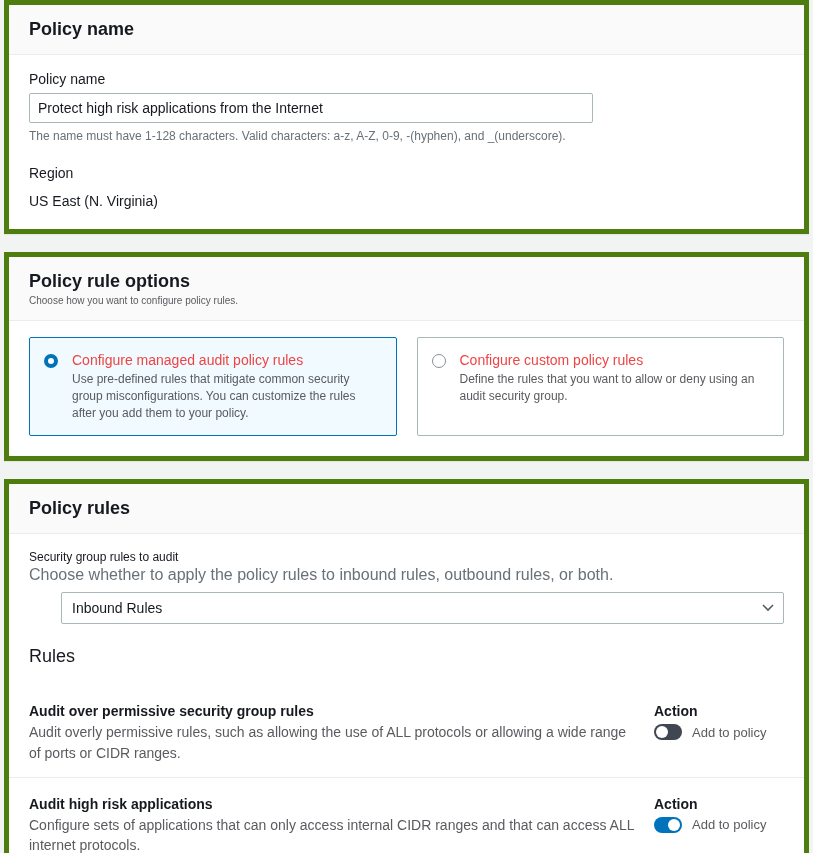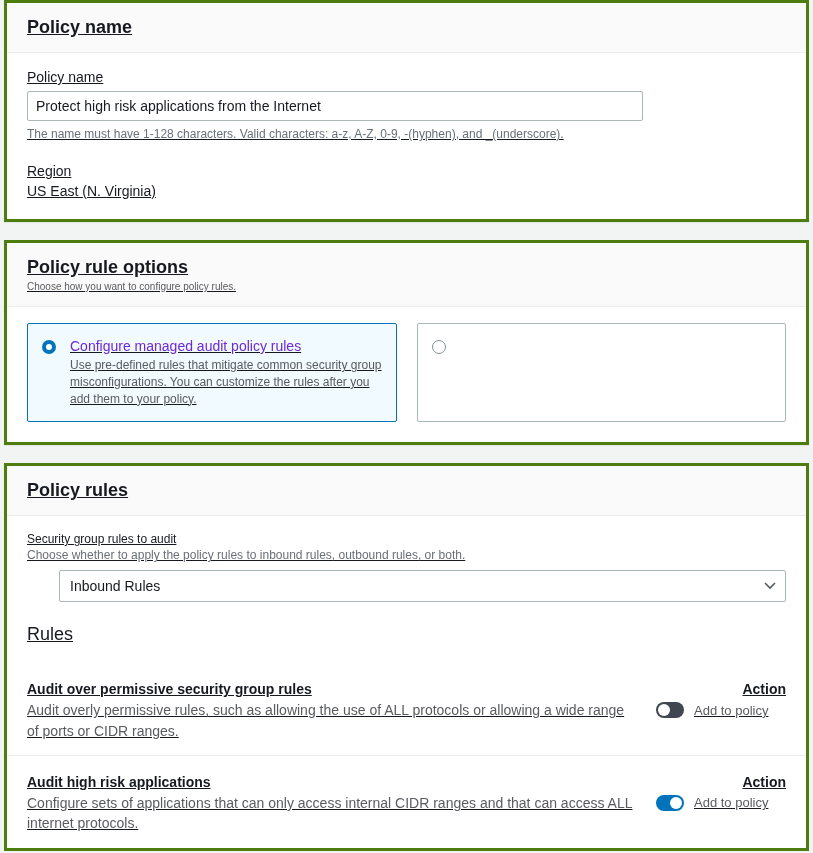--- a/index.html
+++ b/index.html
@@ -7,24 +7,23 @@
     margin: 0;
     padding: 0;
     background: #f2f3f3;
     font-family: "Amazon Ember", "Helvetica Neue", Arial, sans-serif;
     font-size: 14px;
     color: #16191f;
     width: 813px;
   }
   .panel {
     background: #fff;
-    border: 3px solid #4d7c0f;
+    border: 5px solid #4d7c0f;
     margin: 0 4px 18px 4px;
     box-shadow: 0 1px 1px rgba(0,0,0,0.05);
-    text-decoration: underline;
   }
   .panel-header {
     padding: 14px 20px 14px 20px;
     border-bottom: 1px solid #eaeded;
     background: #fafafa;
   }
   .panel-title {
     font-size: 18px;
     font-weight: 700;
     color: #16191f;
@@ -37,35 +36,35 @@
   .panel-body {
     padding: 16px 20px 20px 20px;
   }
   .form-label {
     font-size: 14px;
     color: #16191f;
     margin-bottom: 6px;
     display: block;
   }
   .text-input {
-    width: 616px;
+    width: 564px;
     padding: 6px 8px;
     border: 1px solid #aab7b8;
     border-radius: 2px;
     font-size: 14px;
     color: #16191f;
   }
   .hint {
     font-size: 12px;
     color: #687078;
     margin-top: 6px;
   }
   .region-block { margin-top: 22px; }
   .region-label { font-size: 14px; color: #16191f; }
-  .region-value { font-size: 14px; color: #16191f; margin-top: 4px; }
+  .region-value { font-size: 14px; color: #16191f; margin-top: 12px; }
 
   .option-row {
     display: flex;
     gap: 20px;
   }
   .option-card {
     flex: 1;
     border: 1px solid #aab7b8;
     border-radius: 2px;
     padding: 14px 14px 14px 42px;
@@ -87,32 +86,32 @@
     border-radius: 50%;
     background: #fff;
   }
   .option-card.selected .option-radio {
     border: 4px solid #0073bb;
     width: 14px;
     height: 14px;
   }
   .option-title {
     font-size: 14px;
-    color: #6d28d9;
+    color: #ef4444;
     font-weight: 400;
     margin-bottom: 3px;
   }
   .option-desc {
     font-size: 12px;
     color: #595b5f;
     line-height: 1.4;
   }
 
   .section-label { font-size: 12px; color: #16191f; }
-  .section-desc  { font-size: 12px; color: #687078; margin-top: 2px; margin-bottom: 8px; }
+  .section-desc  { font-size: 16px; color: #687078; margin-top: 2px; margin-bottom: 8px; }
 
   .select-wrap {
     position: relative;
     width: 100%;
     padding-left: 32px;
   }
   .select-input {
     width: 100%;
     padding: 7px 30px 7px 10px;
     border: 1px solid #aab7b8;
@@ -140,21 +139,21 @@
   }
   .rule-row {
     display: flex;
     justify-content: space-between;
     align-items: flex-start;
     padding: 18px 0 14px 0;
   }
   .rule-left { flex: 1; padding-right: 20px; }
   .rule-name { font-size: 14px; font-weight: 700; color: #16191f; margin-bottom: 3px; }
   .rule-desc { font-size: 14px; color: #595b5f; line-height: 1.45; }
-  .rule-right { width: 130px; text-align: right; }
+  .rule-right { width: 130px; }
   .action-label { font-size: 14px; font-weight: 700; color: #16191f; margin-bottom: 5px; }
   .action-control { display: flex; align-items: center; gap: 10px; }
   .action-text { font-size: 13px; color: #595b5f; }
 
   .toggle {
     width: 28px;
     height: 16px;
     border-radius: 8px;
     position: relative;
     cursor: pointer;
@@ -204,20 +203,22 @@
   </div>
   <div class="panel-body">
     <div class="option-row">
       <div class="option-card selected">
         <span class="option-radio"></span>
         <div class="option-title">Configure managed audit policy rules</div>
         <div class="option-desc">Use pre-defined rules that mitigate common security group misconfigurations. You can customize the rules after you add them to your policy.</div>
       </div>
       <div class="option-card">
         <span class="option-radio"></span>
+        <div class="option-title">Configure custom policy rules</div>
+        <div class="option-desc">Define the rules that you want to allow or deny using an audit security group.</div>
       </div>
     </div>
   </div>
 </div>
 
 <div class="panel" style="margin-bottom:0;">
   <div class="panel-header">
     <div class="panel-title">Policy rules</div>
   </div>
   <div class="panel-body" style="padding-bottom:0;">

